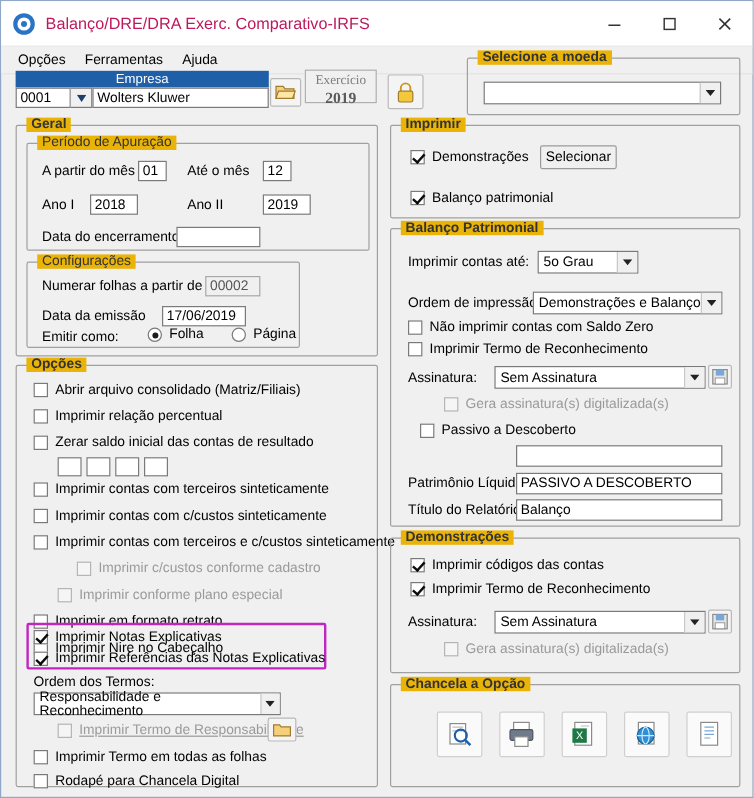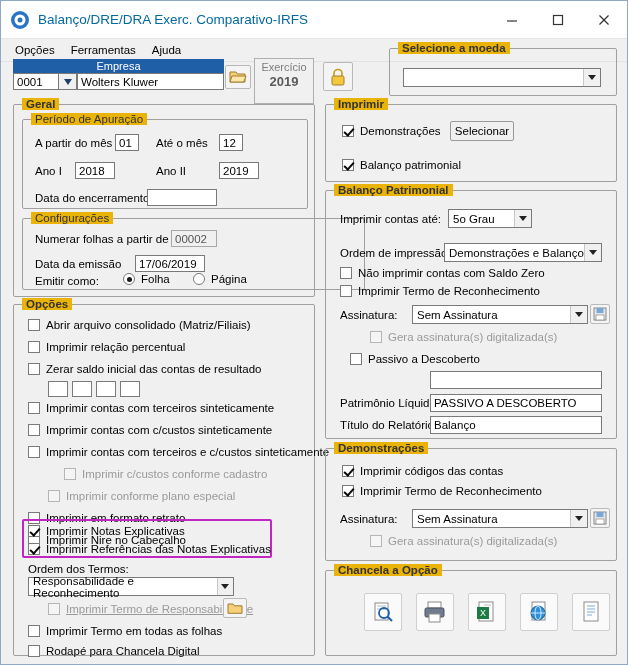--- a/index.html
+++ b/index.html
@@ -24,21 +24,21 @@
     background:#ffffff;
     display:flex;align-items:center;
     border-bottom:1px solid #e5e5e5;
     box-sizing:border-box;
   }
   .title-icon{
     width:22px;height:22px;margin-left:8px;margin-right:7px;
     flex:0 0 auto;
   }
   .title-text{
-    font-size:13.5px;color:#0369a1;flex:1 1 auto;
+    font-size:13.5px;color:#be185d;flex:1 1 auto;
     white-space:nowrap;overflow:hidden;
   }
   .win-btns{display:flex;align-items:center;height:38px;}
   .win-btn{
     width:46px;height:38px;display:flex;align-items:center;justify-content:center;
     font-size:15px;color:#333;
   }
   .win-btn.close{font-size:17px;}
   
   .menubar{
@@ -191,21 +191,21 @@
     <div style="position:absolute;left:64px;top:14px;width:147px;" class="tf">Wolters Kluwer</div>
   </div>
 
   <div class="icon-btn" style="left:224px;top:64px;width:26px;height:24px;">
     <svg width="18" height="16" viewBox="0 0 18 16">
       <path d="M1 3h6l1.5 2H16v8H1z" fill="#f5cf7a" stroke="#a07c2c" stroke-width="1"></path>
       <path d="M3 7h14l-2.2 6H1z" fill="#fde6a8" stroke="#a07c2c" stroke-width="1"></path>
     </svg>
   </div>
 
-  <div class="exerc" style="left:253px;top:57px;width:60px;height:46px;">
+  <div class="exerc" style="left:253px;top:57px;width:60px;height:28px;font-family:Liberation Serif, serif;">
     <div class="t1">Exercício</div>
     <div class="t2">2019</div>
   </div>
 
   <div class="icon-btn" style="left:322px;top:61px;width:30px;height:29px;">
     <svg width="18" height="20" viewBox="0 0 18 20">
       <path d="M5 9V6.5a4 4 0 0 1 8 0V9" fill="none" stroke="#c79a1e" stroke-width="1.6"></path>
       <rect x="3" y="9" width="12" height="9" rx="1.5" fill="#f3c83c" stroke="#a07c2c" stroke-width="1"></rect>
     </svg>
   </div>
@@ -234,21 +234,21 @@
 
       <span class="lbl" style="left:12px;top:45px;">Ano I</span>
       <div class="tf" style="position:absolute;left:52px;top:42px;width:40px;">2018</div>
       <span class="lbl" style="left:133px;top:45px;">Ano II</span>
       <div class="tf" style="position:absolute;left:196px;top:42px;width:40px;">2019</div>
 
       <span class="lbl" style="left:12px;top:72px;">Data do encerramento</span>
       <div class="tf" style="position:absolute;left:124px;top:69px;width:70px;"></div>
     </div>
 
-    <div class="group plain" style="left:8px;top:113px;width:343px;height:72px;">
+    <div class="group plain" style="left:8px;top:113px;width:228px;height:72px;">
       <span class="legend">Configurações</span>
       <span class="lbl" style="left:12px;top:14px;">Numerar folhas a partir de</span>
       <div class="tf ro" style="position:absolute;left:148px;top:11px;width:46px;">00002</div>
 
       <span class="lbl" style="left:12px;top:39px;">Data da emissão</span>
       <div class="tf" style="position:absolute;left:112px;top:36px;width:70px;">17/06/2019</div>
 
       <span class="lbl" style="left:12px;top:56px;">Emitir como:</span>
       <div class="cb" style="left:100px;top:54px;">
         <span class="radio sel"></span>

